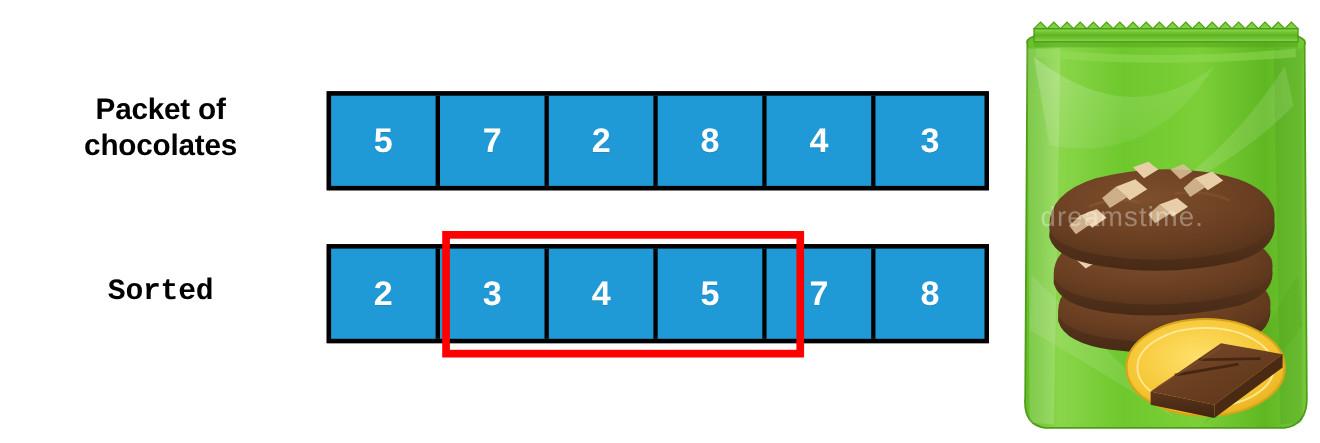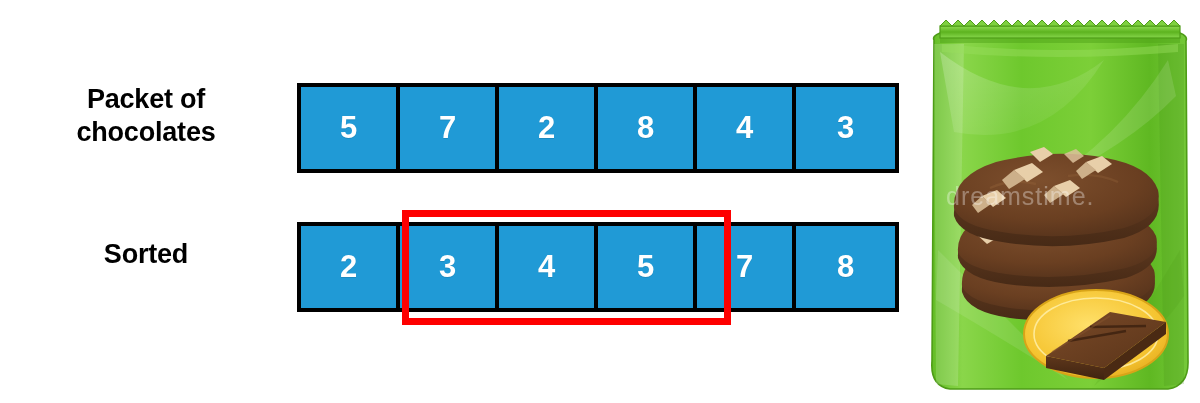--- a/index.html
+++ b/index.html
@@ -30,21 +30,21 @@
     text-align: center;
     font-weight: bold;
     font-size: 27px;
     line-height: 1.22;
     color: #000000;
     letter-spacing: -0.2px;
     white-space: pre-line;
   }
 
   #label-unsorted { left: 10px; top: 83px; width: 232px; }
-  #label-sorted   { left: 10px; top: 238px; width: 232px; }
+  #label-sorted   { left: 10px; top: 250px; width: 232px; font-family: Liberation Mono, monospace; }
 
   .boxes {
     position: absolute;
     display: flex;
     border: 4px solid #000000;
     background: #000000;
     height: 90px;
   }
 
   #row-unsorted .boxes { left: 277px; top: 83px; }

